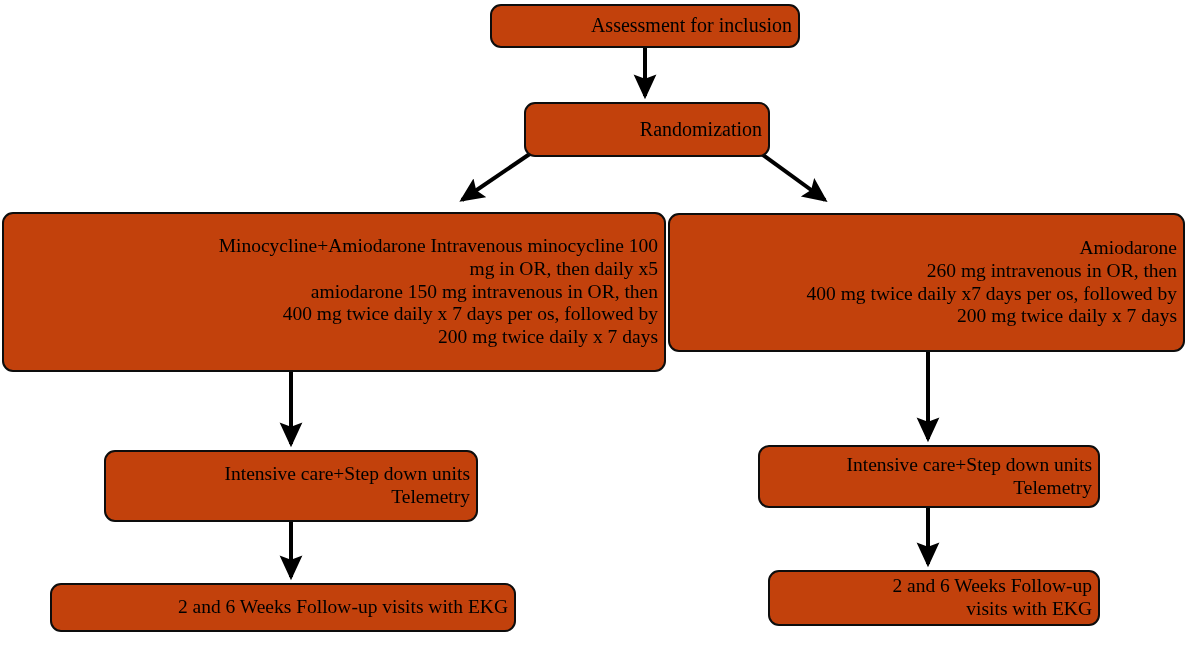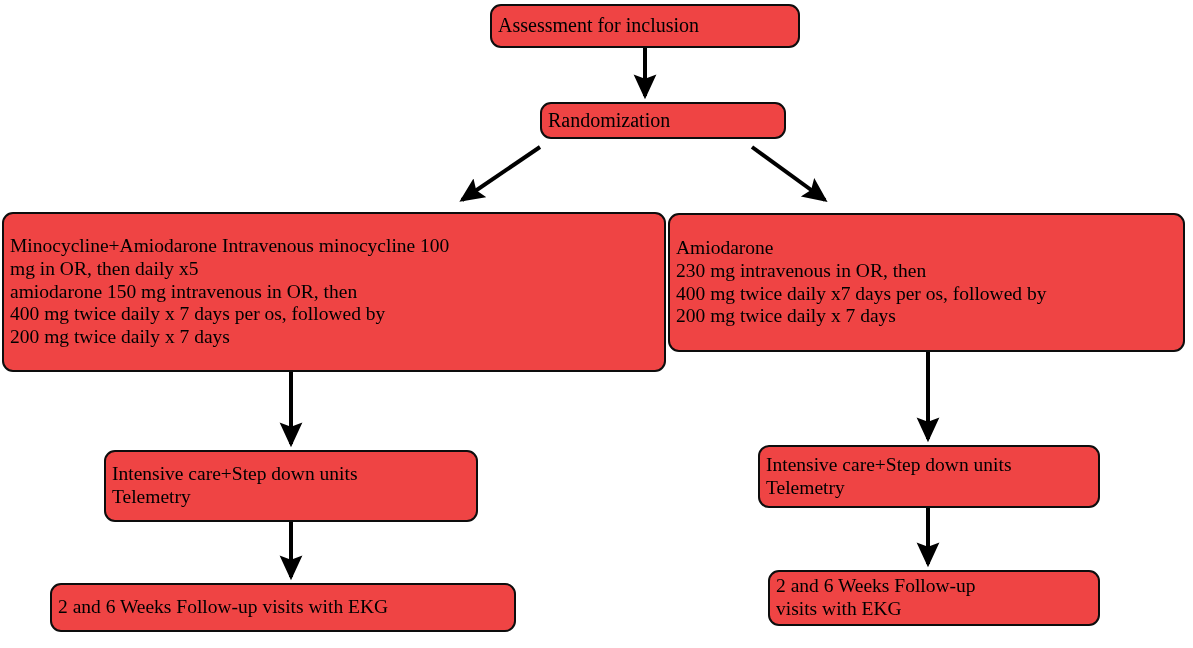--- a/index.html
+++ b/index.html
@@ -22,42 +22,42 @@
     position: absolute;
     left: 0;
     top: 0;
     width: 1193px;
     height: 648px;
     pointer-events: none;
   }
   .node {
     position: absolute;
     box-sizing: border-box;
-    background: #ef4444;
+    background: #c2410c;
     border: 2.5px solid #0d0d0d;
     border-radius: 11px;
     display: flex;
     align-items: center;
     justify-content: center;
-    text-align: left;
+    text-align: right;
     color: #000000;
     line-height: 1.17;
     z-index: 2;
   }
   .node .node-text {
     display: block;
     width: 100%;
     padding: 0 6px;
     box-sizing: border-box;
     white-space: pre-line;
   }
 
   
   #node-assessment   { left: 490px; top: 4px;   width: 310px; height: 44px;  font-size: 20px; }
-  #node-randomization{ left: 524px; top: 102px; width: 246px; height: 37px;  font-size: 20px; margin-left: 16px; }
+  #node-randomization{ left: 524px; top: 102px; width: 246px; height: 55px;  font-size: 20px; }
   #node-combo        { left: 2px;   top: 212px; width: 664px; height: 160px; font-size: 19.5px; }
   #node-amiodarone   { left: 668px; top: 213px; width: 517px; height: 139px; font-size: 19.5px; }
   #node-icu-left     { left: 104px; top: 450px; width: 374px; height: 72px;  font-size: 19.5px; }
   #node-icu-right    { left: 758px; top: 445px; width: 342px; height: 63px;  font-size: 19.5px; }
   #node-ekg-left     { left: 50px;  top: 583px; width: 466px; height: 49px;  font-size: 19.5px; }
   #node-ekg-right    { left: 768px; top: 570px; width: 332px; height: 56px;  font-size: 19.5px; }
 </style>
 </head>
 <body>
 
@@ -96,21 +96,21 @@
   <div class="node" id="node-combo">
     <span class="node-text">Minocycline+Amiodarone Intravenous minocycline 100
 mg in OR, then daily x5
 amiodarone 150 mg intravenous in OR, then
 400 mg twice daily x 7 days per os, followed by
 200 mg twice daily x 7 days</span>
   </div>
 
   <div class="node" id="node-amiodarone">
     <span class="node-text">Amiodarone
-230 mg intravenous in OR, then
+260 mg intravenous in OR, then
 400 mg twice daily x7 days per os, followed by
 200 mg twice daily x 7 days</span>
   </div>
 
   <div class="node" id="node-icu-left">
     <span class="node-text">Intensive care+Step down units
 Telemetry</span>
   </div>
 
   <div class="node" id="node-icu-right">

